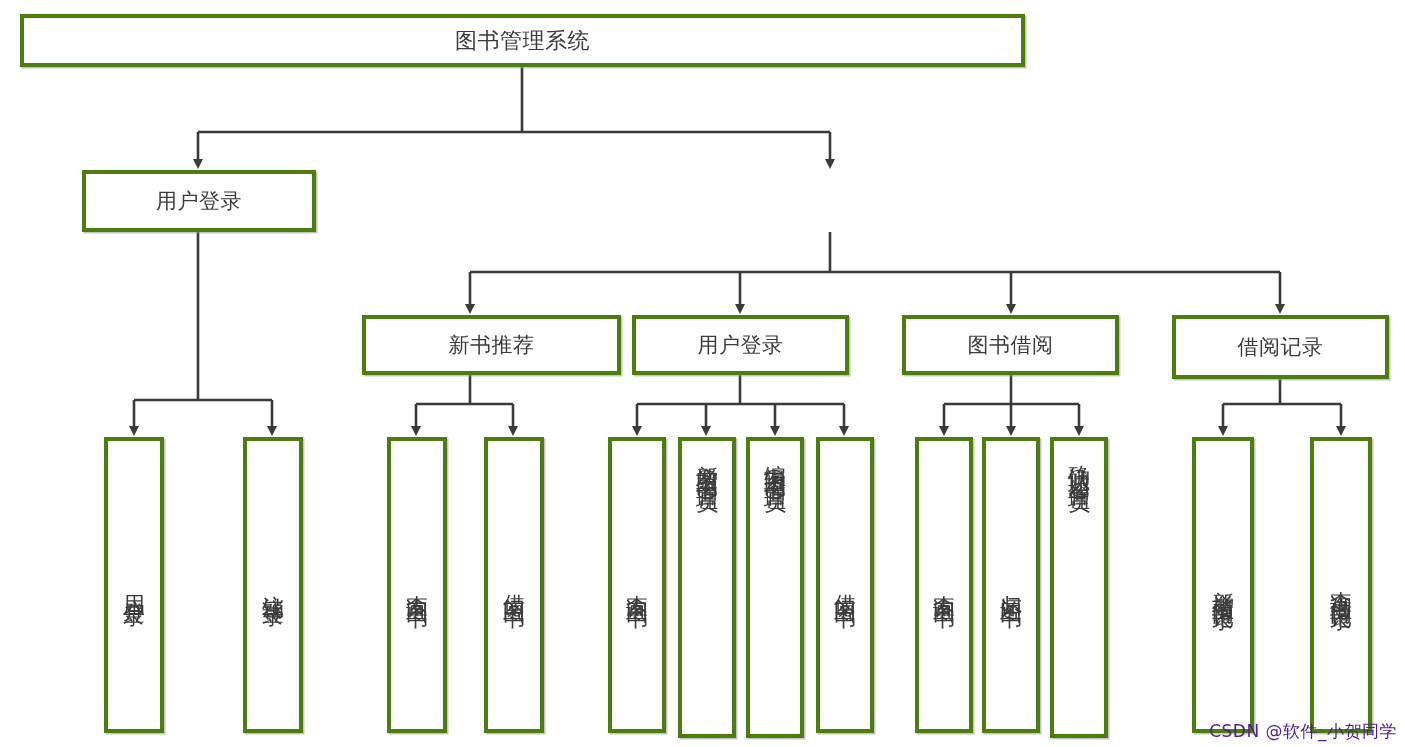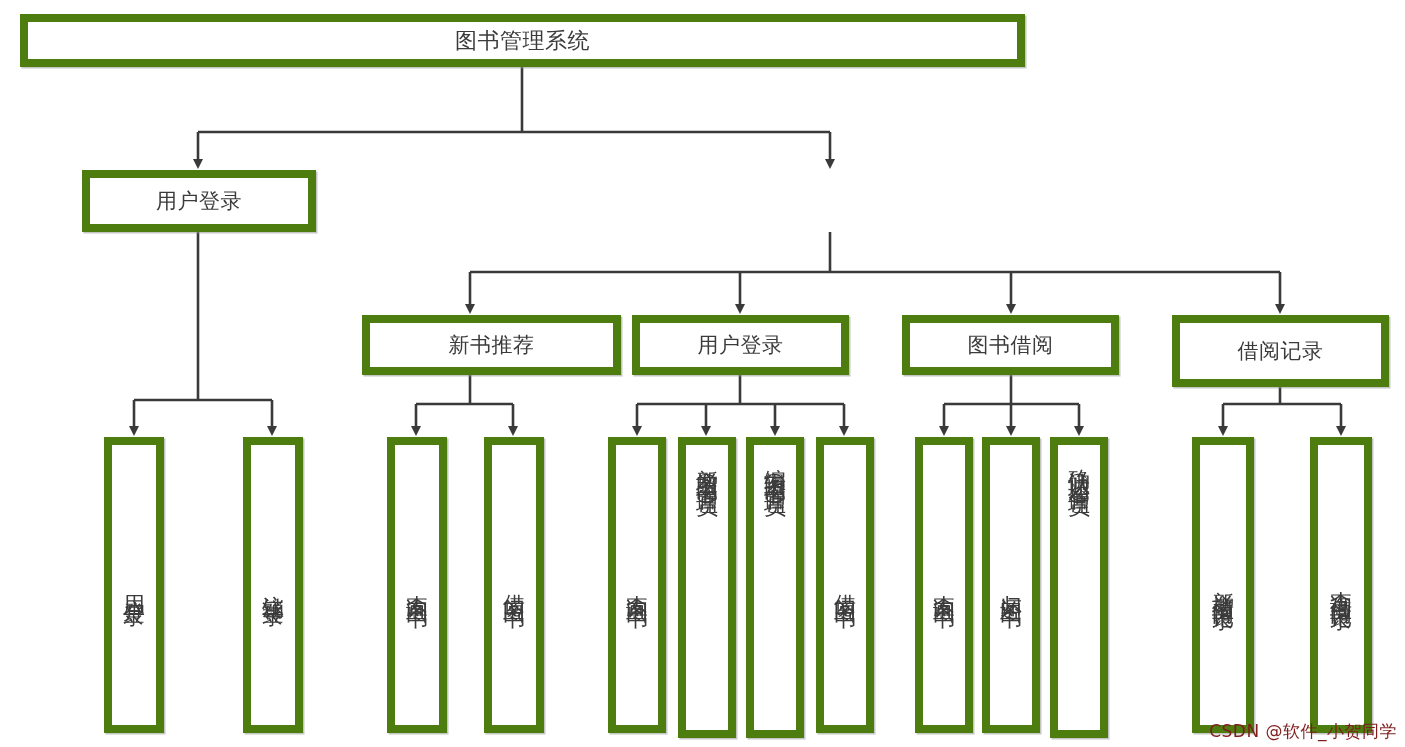--- a/index.html
+++ b/index.html
@@ -21,21 +21,21 @@
     position: absolute;
     left: 0;
     top: 0;
     width: 1405px;
     height: 747px;
     pointer-events: none;
   }
   .node {
     position: absolute;
     box-sizing: border-box;
-    border: 8px solid #4d7c0f;
+    border: 4px solid #4d7c0f;
     background: #ffffff;
     display: flex;
     align-items: center;
     justify-content: center;
     color: #333333;
     box-shadow: 1.5px 1.5px 0 0 rgba(150,150,150,0.55);
   }
   .node .label {
     display: block;
     line-height: 1.18;
@@ -62,21 +62,21 @@
     line-height: 1;
     white-space: nowrap;
   }
   .node.vert.center .label { margin-top: auto; margin-bottom: auto; }
   .node.vert.top .label { margin-top: 6px; }
   #watermark {
     position: absolute;
     right: 8px;
     bottom: 4px;
     font-size: 17px;
-    color: #7f1d1d;
+    color: #4c1d95;
     letter-spacing: 0.5px;
     white-space: nowrap;
     user-select: none;
   }
 </style>
 </head>
 <body>
 
 <div id="canvas">
 
@@ -141,21 +141,21 @@
 
   <div class="node horiz" style="left:362px; top:315px; width:259px; height:60px;">
     <span class="label">新书推荐</span>
   </div>
   <div class="node horiz" style="left:632px; top:315px; width:217px; height:60px;">
     <span class="label">用户登录</span>
   </div>
   <div class="node horiz" style="left:902px; top:315px; width:217px; height:60px;">
     <span class="label">图书借阅</span>
   </div>
-  <div class="node horiz" style="left:1172px; top:315px; width:217px; height:72px;justify-content:center;">
+  <div class="node horiz" style="left:1172px; top:315px; width:217px; height:64px;justify-content:center;">
     <span class="label">借阅记录</span>
   </div>
 
   <div class="node vert center" style="left:104px; top:437px; width:60px; height:296px;">
     <span class="label">用户登录</span>
   </div>
   <div class="node vert center" style="left:243px; top:437px; width:60px; height:296px;">
     <span class="label">注销登录</span>
   </div>
 

